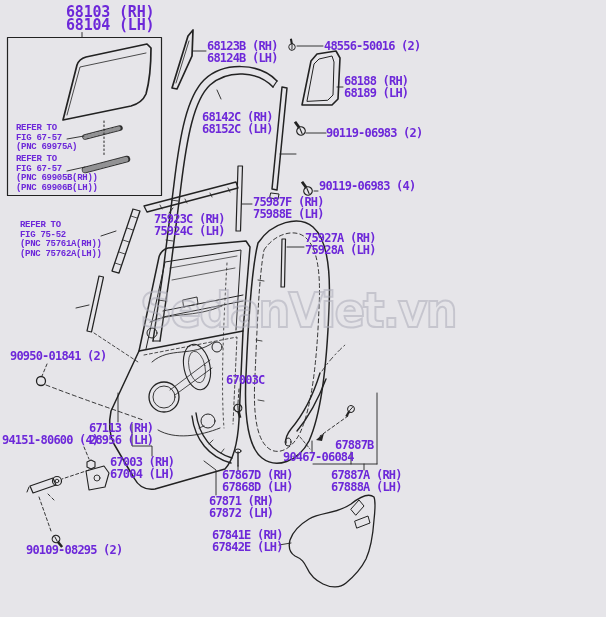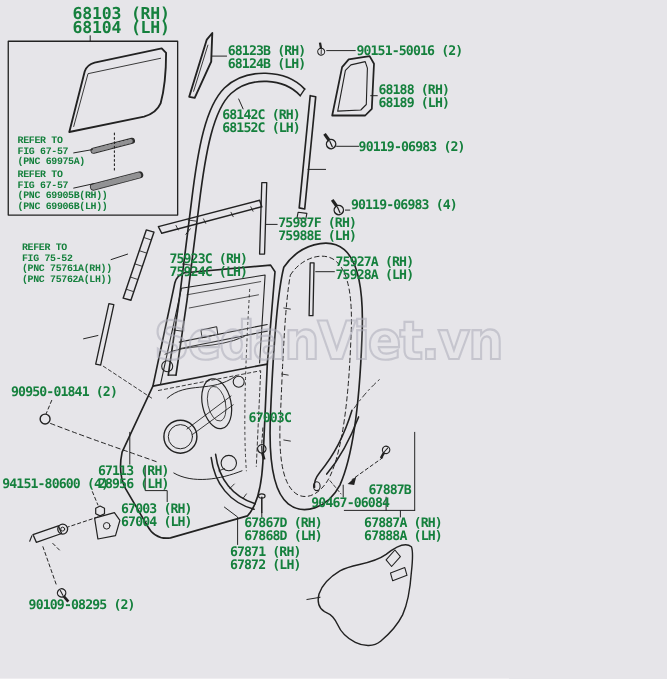--- a/index.html
+++ b/index.html
@@ -4,21 +4,21 @@
 <style>
   html,body{margin:0;padding:0;}
   #stage{
     position:relative;width:606px;height:617px;overflow:hidden;
     background:#e6e5e9;
     font-family:"DejaVu Sans Mono","Liberation Mono",monospace;
   }
   #art{position:absolute;left:0;top:0;}
   .lbl{
     position:absolute;font-weight:700;font-size:12px;line-height:11.5px;
-    letter-spacing:-0.8px;color:#15803d;white-space:nowrap;
+    letter-spacing:-0.8px;color:#6d28d9;white-space:nowrap;
   }
   .lbl-lg{font-size:15px;line-height:13px;letter-spacing:-0.2px;}
   .lbl-sm{font-size:9px;line-height:9.5px;letter-spacing:-0.3px;font-family:Liberation Mono, monospace;}
   #watermark{
     position:absolute;left:140px;top:282px;
     font-family:"DejaVu Sans",sans-serif;font-weight:700;font-size:48px;
     letter-spacing:-2px;transform:scaleX(0.94);transform-origin:left top;
     color:rgba(220,220,228,0.12);
     -webkit-text-stroke:2px rgba(172,172,184,0.55);
     pointer-events:none;white-space:nowrap;
@@ -233,43 +233,43 @@
   <div>(PNC 75761A(RH))</div>
   <div>(PNC 75762A(LH))</div>
 </div>
 
 <div class="lbl" style="left:207px;top:41px">
   <div>68123B (RH)</div>
   <div>68124B (LH)</div>
 </div>
 
 <div class="lbl" style="left:324px;top:41px">
-  <div>90151-50016 (2)</div>
-</div>
-
-<div class="lbl" style="left:202px;top:99px">
+  <div>48556-50016 (2)</div>
+</div>
+
+<div class="lbl" style="left:202px;top:112px">
   <div>68142C (RH)</div>
   <div>68152C (LH)</div>
 </div>
 
 <div class="lbl" style="left:344px;top:76px">
   <div>68188 (RH)</div>
   <div>68189 (LH)</div>
 </div>
 
 <div class="lbl" style="left:326px;top:128px">
   <div>90119-06983 (2)</div>
 </div>
 
 
 <div class="lbl" style="left:319px;top:181px">
   <div>90119-06983 (4)</div>
 </div>
 
-<div class="lbl" style="left:154px;top:230px">
+<div class="lbl" style="left:154px;top:214px">
   <div>75923C (RH)</div>
   <div>75924C (LH)</div>
 </div>
 
 <div class="lbl" style="left:253px;top:197px">
   <div>75987F (RH)</div>
   <div>75988E (LH)</div>
 </div>
 
 <div class="lbl" style="left:305px;top:233px">
@@ -321,14 +321,18 @@
 
 <div class="lbl" style="left:283px;top:452px">
   <div>90467-06084</div>
 </div>
 
 <div class="lbl" style="left:331px;top:470px">
   <div>67887A (RH)</div>
   <div>67888A (LH)</div>
 </div>
 
+<div class="lbl" style="left:212px;top:530px">
+  <div>67841E (RH)</div>
+  <div>67842E (LH)</div>
+</div>
 
 </div>
 
 </body></html>

